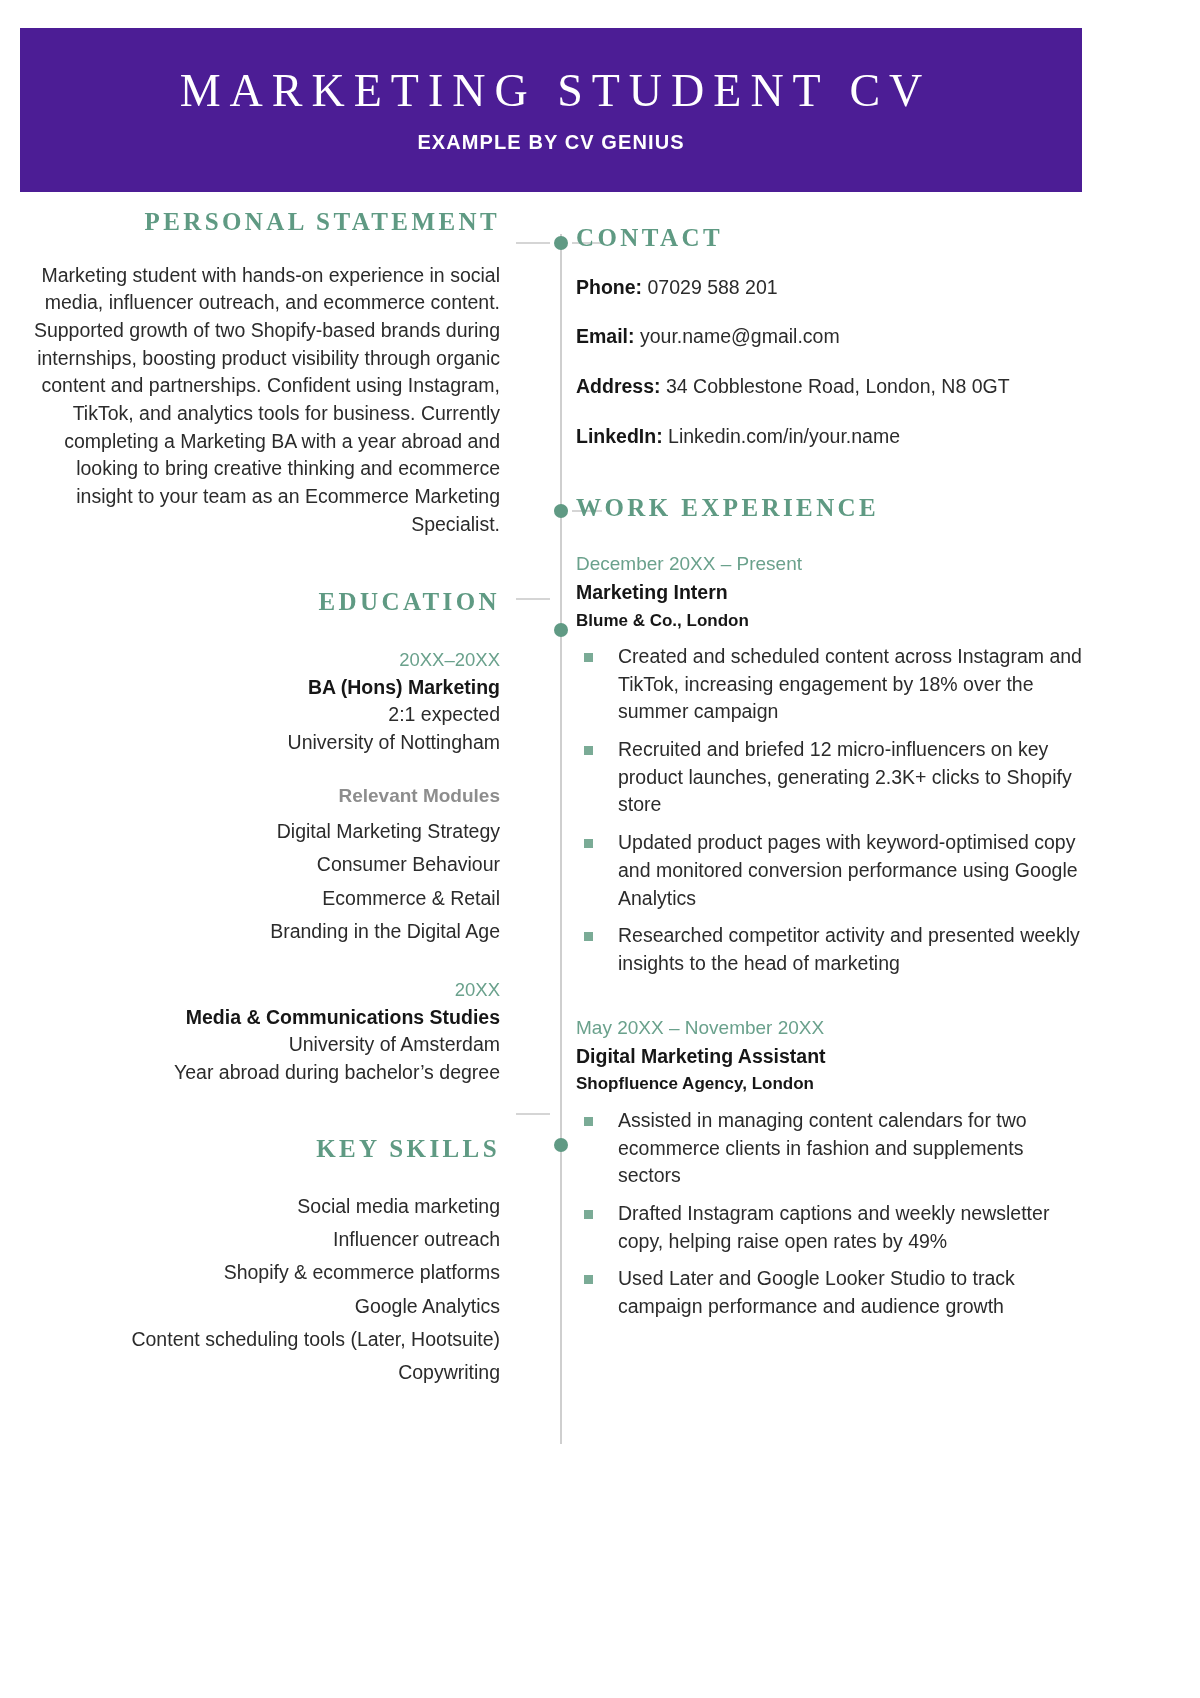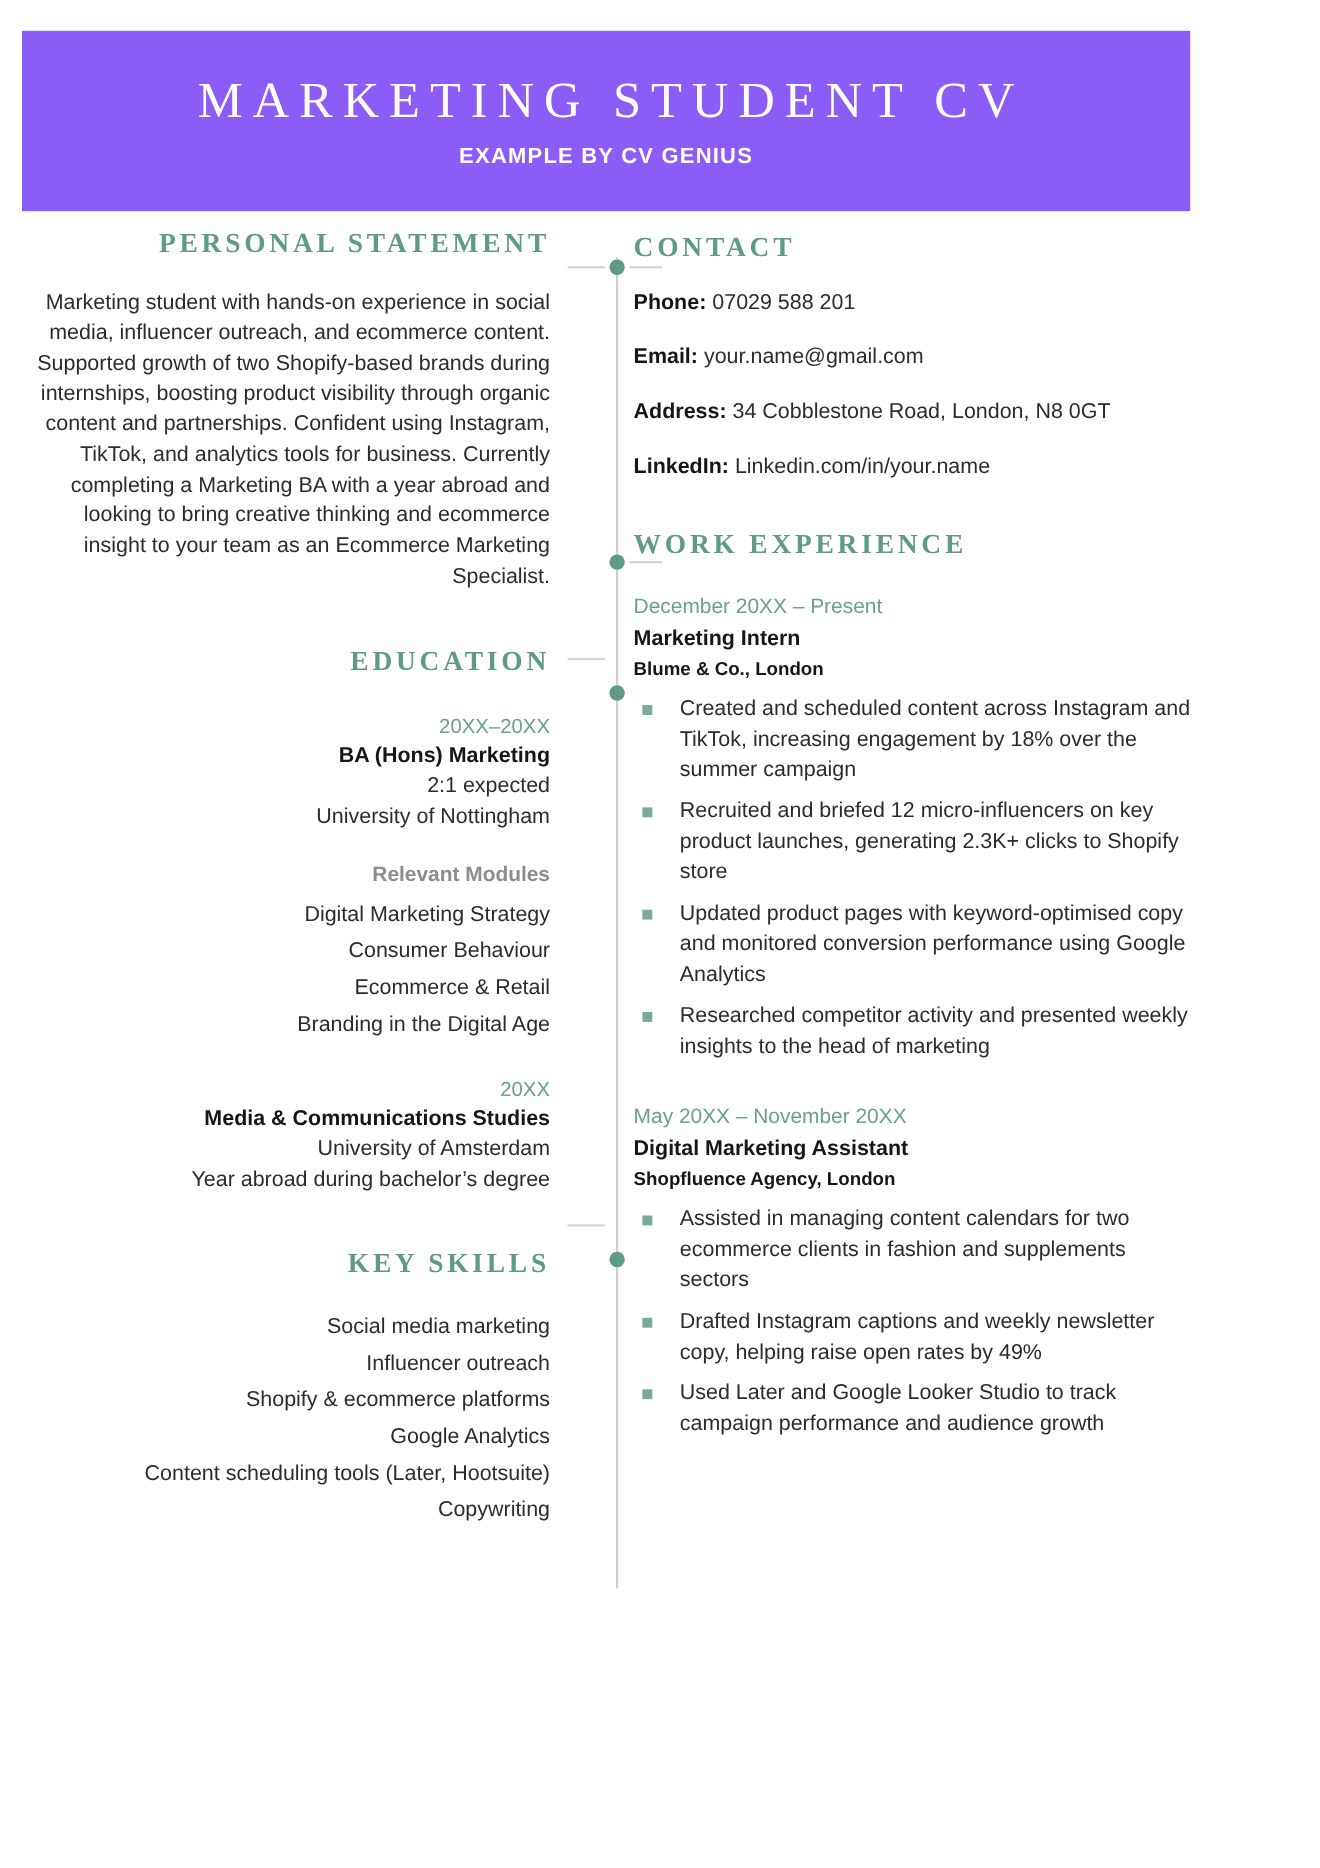--- a/index.html
+++ b/index.html
@@ -16,21 +16,21 @@
     overflow: hidden;
   }
 
   
   .header {
     position: absolute;
     left: 20px;
     top: 28px;
     width: 1062px;
     height: 164px;
-    background: #8b5cf6;
+    background: #4c1d95;
     display: flex;
     flex-direction: column;
     align-items: center;
     justify-content: center;
     box-sizing: border-box;
   }
   .header-title {
     font-family: "Liberation Serif", serif;
     font-size: 46px;
     letter-spacing: 9px;
@@ -61,21 +61,21 @@
   .col-left {
     position: absolute;
     left: 0;
     top: 0;
     width: 480px;
     text-align: right;
   }
   .col-right {
     position: absolute;
     left: 556px;
-    top: 4px;
+    top: 16px;
     width: 506px;
     text-align: left;
   }
 
   
   .timeline {
     position: absolute;
     left: 540px;
     top: 26px;
     width: 2px;

